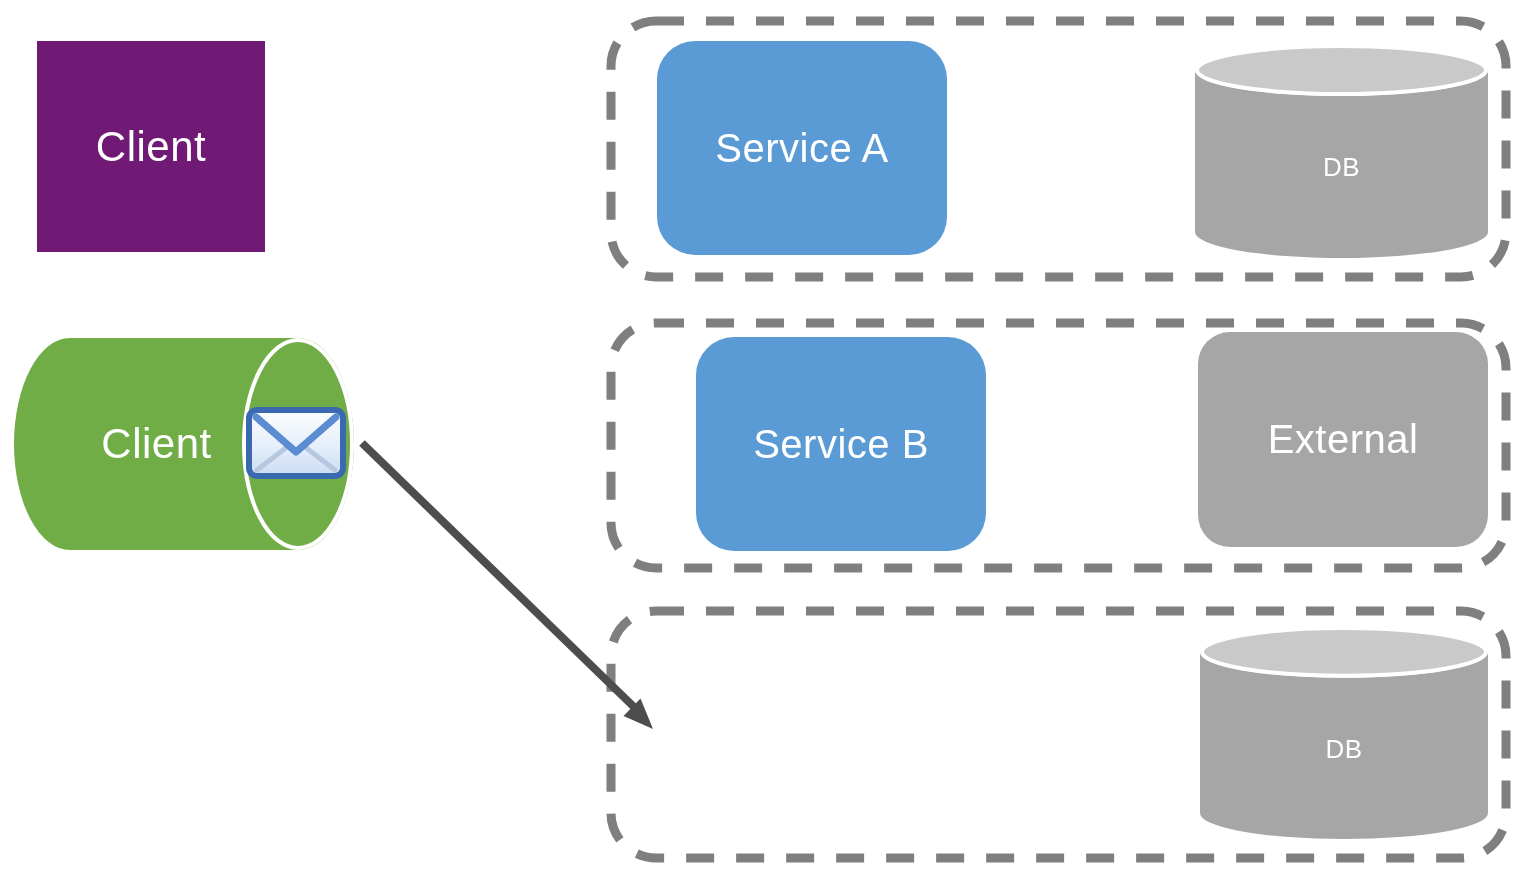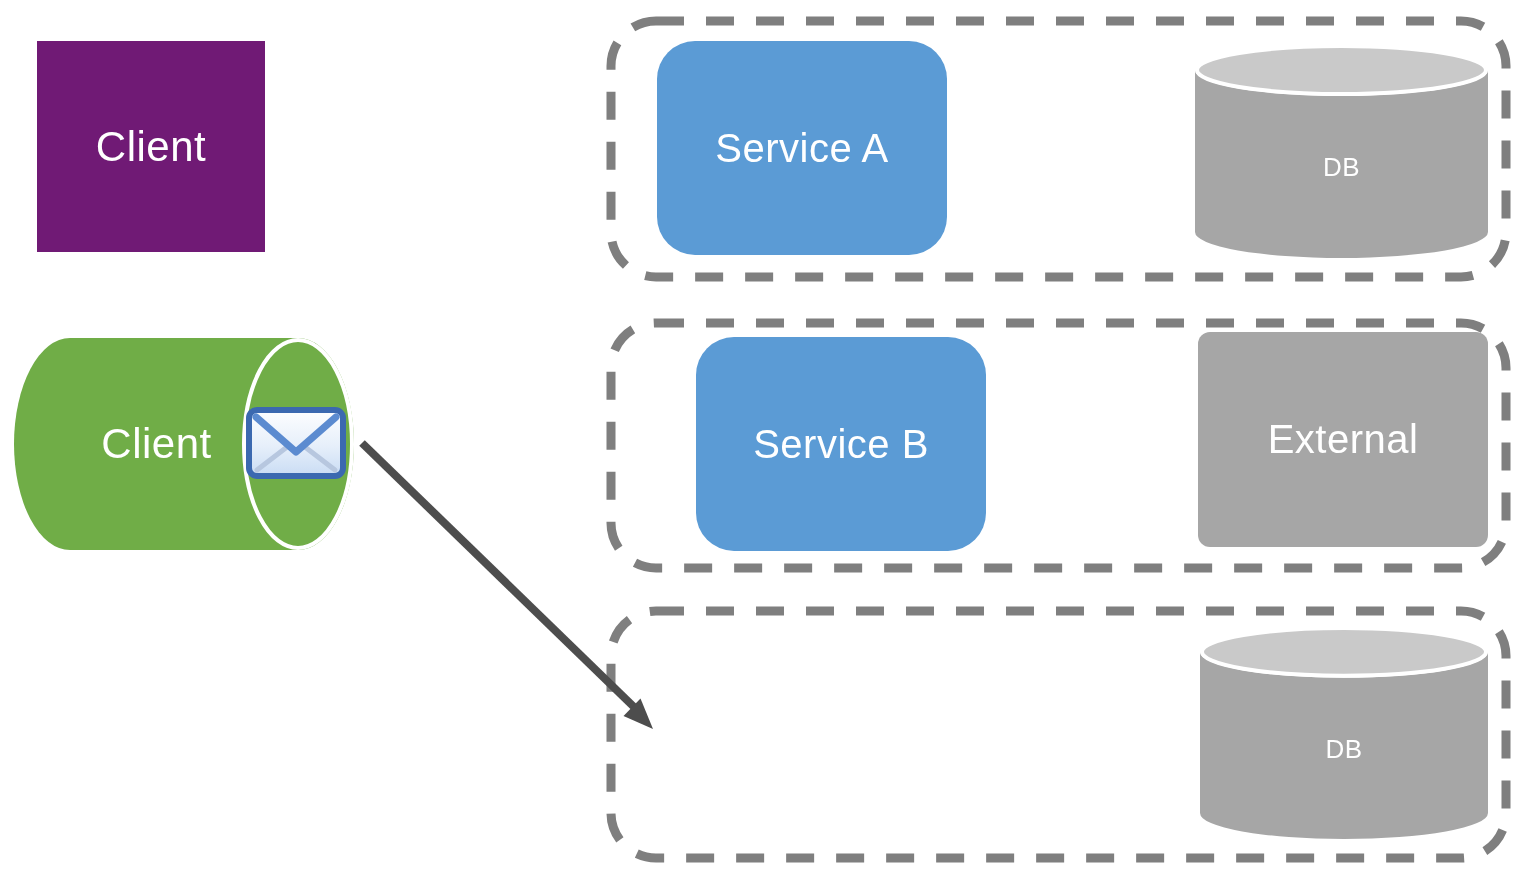--- a/index.html
+++ b/index.html
@@ -47,21 +47,21 @@
     border-radius: 38px;
   }
   .service .label, .external .label { font-size: 40px; }
   .service-a { left: 657px; top: 41px; }
   .service-b { left: 657px; top: 337px; margin-left: 39px; }
   .service-c { left: 657px; top: 626px; }
   
   .external {
     left: 1198px; top: 332px; width: 290px; height: 215px;
     background: #A6A6A6;
-    border-radius: 12px;
+    border-radius: 32px;
   }
   
   .db-a { left: 1195px; top: 43px; width: 293px; height: 215px; }
   .db-c { left: 1200px; top: 625px; width: 288px; height: 214px; }
   .cyl { display: flex; align-items: center; justify-content: center; }
   .cyl svg { position: absolute; left: 0; top: 0; width: 100%; height: 100%; }
   .cyl .label { position: relative; font-size: 26px; padding-top: 34px; }
 </style>
 </head>
 <body>

